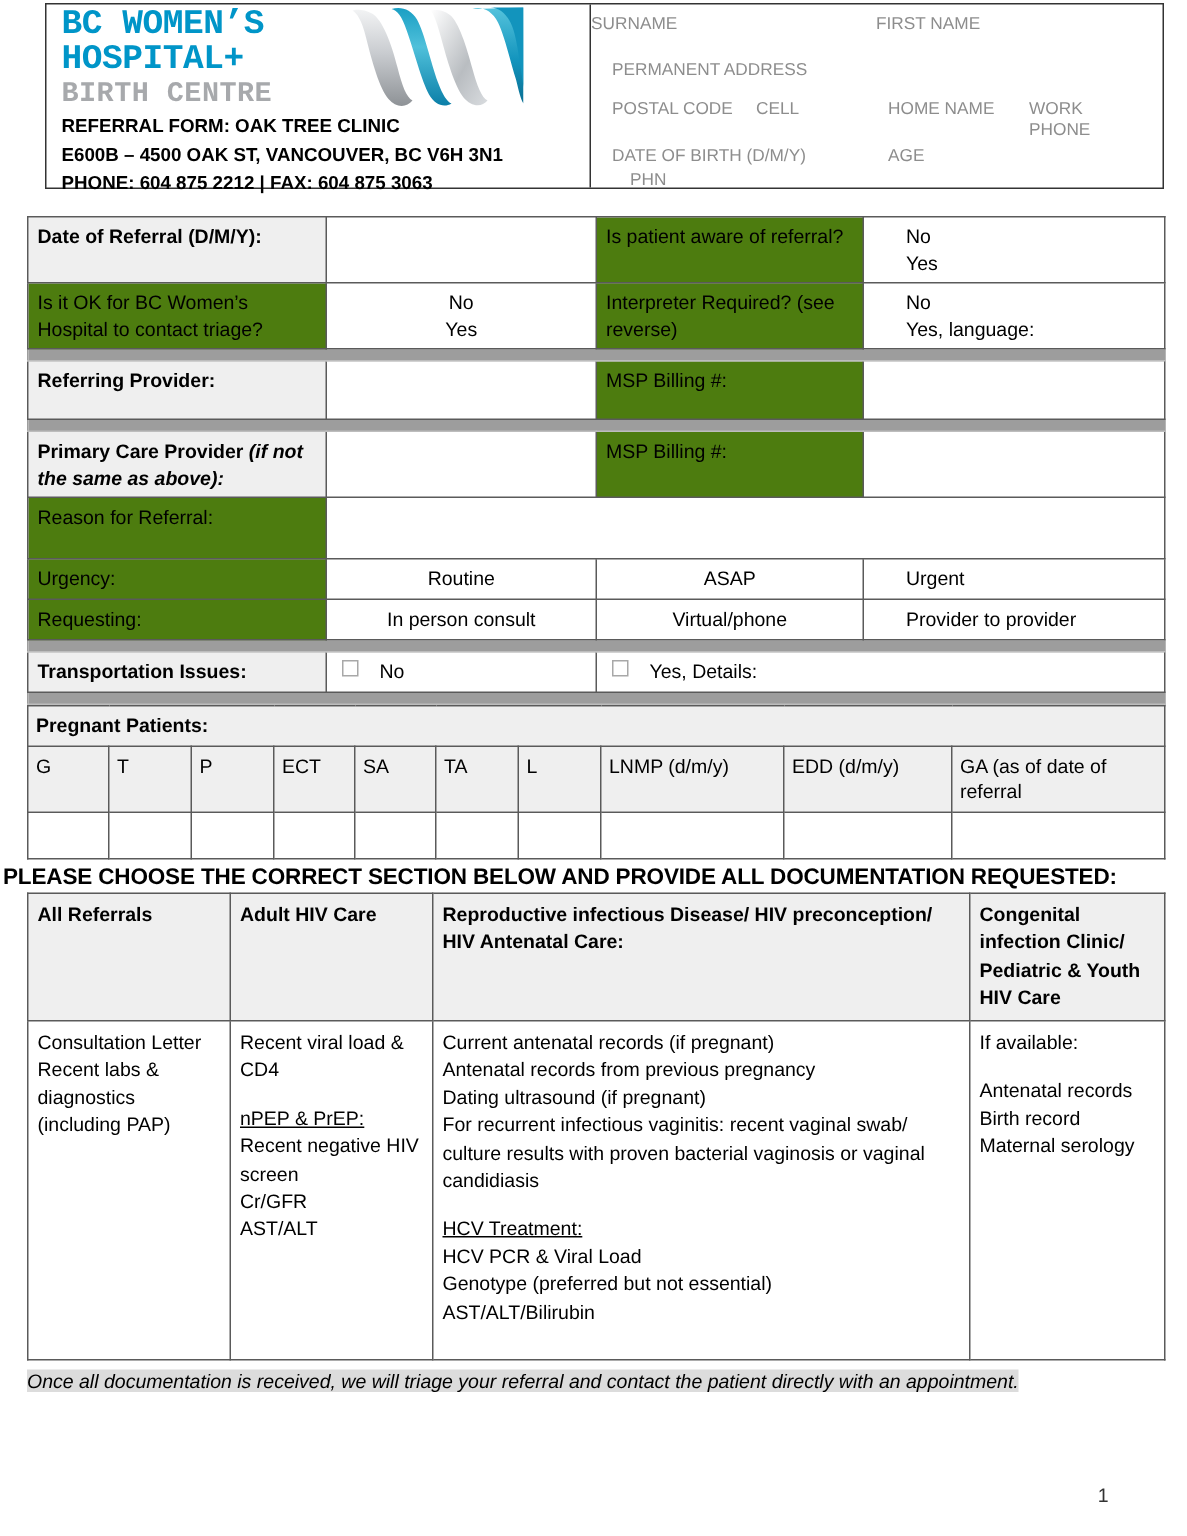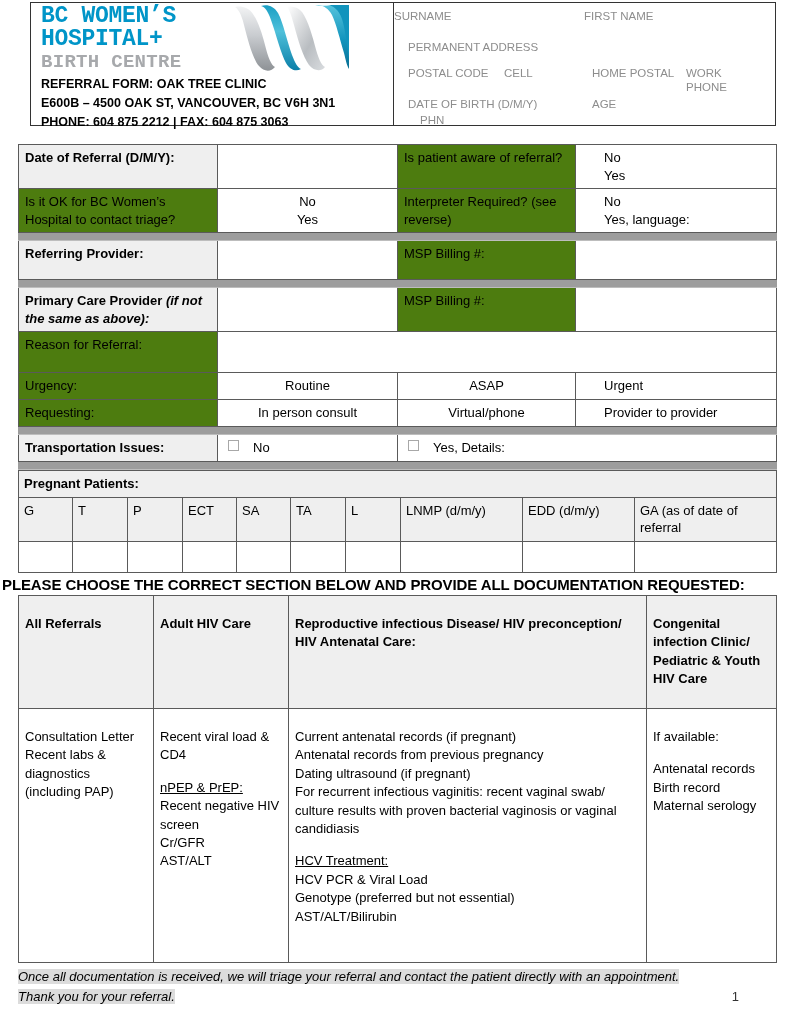--- a/index.html
+++ b/index.html
@@ -178,21 +178,21 @@
     margin: 0 15px 0 18px;
     border-collapse: collapse;
     width: 758px;
     table-layout: fixed;
   }
   .doc-tbl td {
     border: 1px solid #5a5a5a;
     vertical-align: top;
     font-size: 13px;
     line-height: 1.42;
-    padding: 19px 6px;
+    padding: 5px 6px;
   }
   .doc-head td {
     background: #efefef;
     font-weight: bold;
     height: 70px;
   }
   .doc-body td { background: #ffffff; height: 215px; }
   .doc-list { margin: 0; padding: 0; list-style: none; }
   .doc-list li { padding: 0; }
   .indent { padding-left: 28px; }
@@ -272,21 +272,21 @@
       <div class="hr-row">
         <span class="hr-field" style="left:0; top:0;text-align:center;">SURNAME</span>
         <span class="hr-field" style="left:190px; top:0;">FIRST NAME</span>
       </div>
       <div class="hr-row" style="height:26px;">
         <span class="hr-field" style="left:14px; top:3px;">PERMANENT ADDRESS</span>
       </div>
       <div class="hr-row" style="height:34px;">
         <span class="hr-field" style="left:14px; top:3px;">POSTAL CODE</span>
         <span class="hr-field" style="left:110px; top:3px;">CELL</span>
-        <span class="hr-field" style="left:198px; top:3px;">HOME POSTAL</span>
+        <span class="hr-field" style="left:198px; top:3px;">HOME NAME</span>
         <span class="hr-field" style="left:292px; top:3px; width:54px; white-space:normal;">WORK PHONE</span>
       </div>
       <div class="hr-row" style="height:16px;">
         <span class="hr-field" style="left:14px; top:0;">DATE OF BIRTH (D/M/Y)</span>
         <span class="hr-field" style="left:198px; top:0;">AGE</span>
       </div>
       <div class="hr-row" style="height:14px;">
         <span class="hr-field" style="left:26px; top:0;">PHN</span>
       </div>
     </div>
@@ -461,17 +461,16 @@
             <li class="indent2">Birth record</li>
             <li class="indent2">Maternal serology</li>
           </ul>
         </td>
       </tr>
     </tbody>
   </table>
 
   <div class="footer-note">
     <div><span>Once all documentation is received, we will triage your referral and contact the patient directly with an appointment.</span></div>
-    <div><span>Thank you for your referral.</span></div>
   </div>
 
   <div class="pageno">1</div>
 </div>
 
 </body></html>

